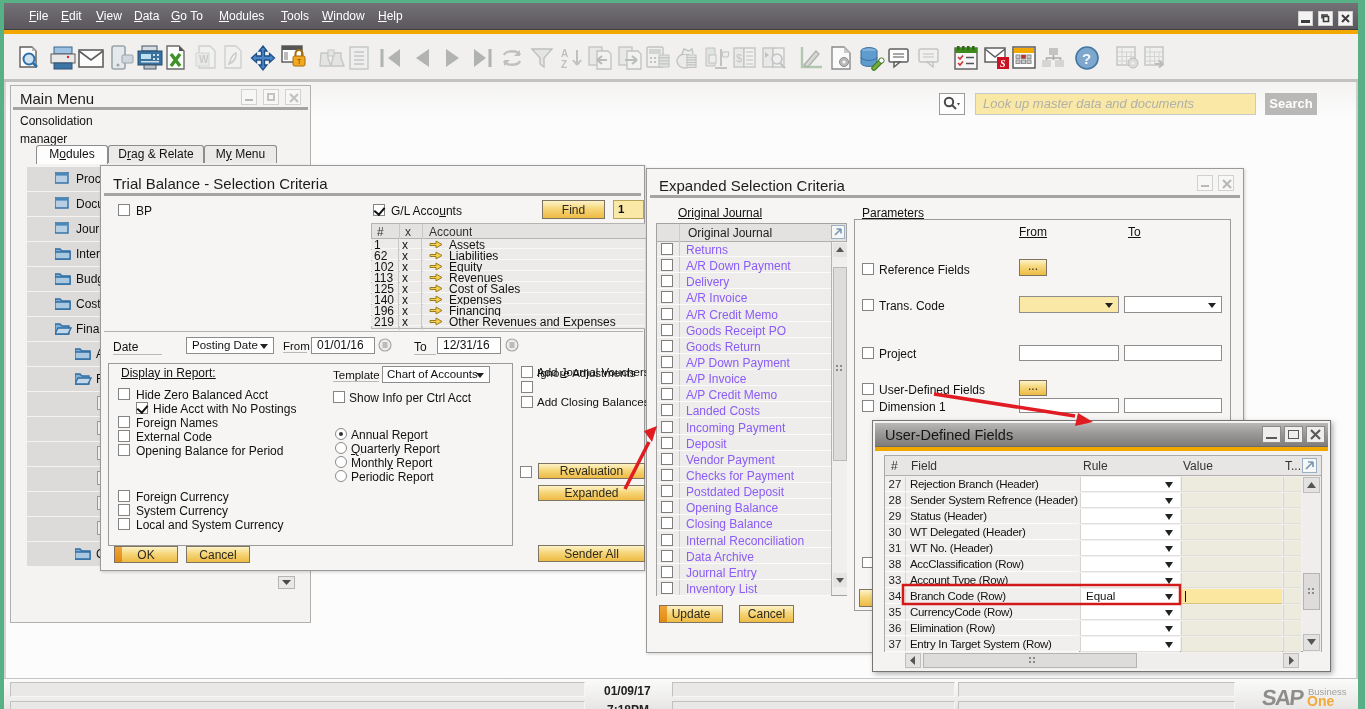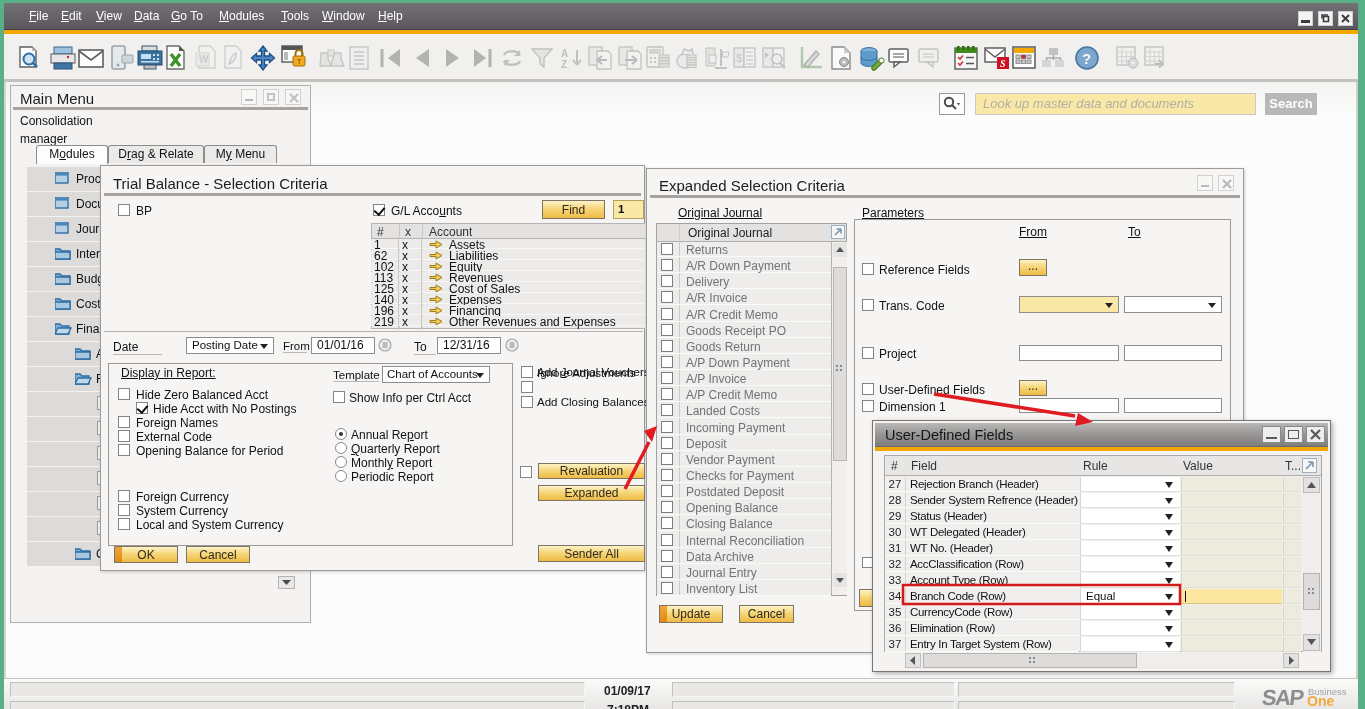--- a/index.html
+++ b/index.html
@@ -41,21 +41,21 @@
 .ub{position:absolute;top:3px;width:19px;height:17px;background:#efeeed;border:1px solid #8a8a8a}
 .ur{position:absolute;left:0;width:436px;height:16px}
 .un{position:absolute;left:0;top:0;width:20px;height:15px;background:#f0efee;border-bottom:1px solid #fbfbfa;font-size:11.5px;color:#222;text-align:center;line-height:15px}
 .uf{position:absolute;left:20px;top:0;width:174px;height:15px;background:#f0efee;border-bottom:1px solid #fbfbfa;border-left:1px solid #d5d4d3;font-size:11.5px;letter-spacing:-.3px;color:#111;line-height:15px;padding-left:4px;white-space:nowrap;overflow:hidden}
 .urr{position:absolute;left:195px;top:0;width:100px;height:15px;background:#fff;border-bottom:1px solid #e3e2e1;border-left:1px solid #d5d4d3;font-size:11.5px;color:#111;line-height:15px;padding-left:5px}
 .urr:after{content:"";position:absolute;right:7px;top:5px;border:4.5px solid transparent;border-top:6px solid #222}
 .uv{position:absolute;left:296px;top:0;width:101px;height:15px;background:#edeade;border-bottom:1px solid #e0dfd2;border-left:1px solid #d5d4d3}
 .ut{position:absolute;left:398px;top:0;width:18px;height:15px;background:#edeade;border-bottom:1px solid #e0dfd2;border-left:1px solid #d5d4d3}
 .ojr{position:absolute;left:0;width:174px;height:15px;border-bottom:1px solid #fbfbfa}
 .ojc{position:absolute;left:4px;top:1px;width:12px;height:12px;background:#fff;border:1px solid #7e7e7e}
-.ojt{position:absolute;left:29px;top:1px;font-size:12px;color:#737373;white-space:nowrap}
+.ojt{position:absolute;left:29px;top:1px;font-size:12px;color:#8b5cf6;white-space:nowrap}
 .tbr{position:absolute;left:0;width:274px;height:10px;background:#ecebea;border-bottom:1px solid #f8f7f6}
 .tbr .cell{top:-1px}
 .arw{position:absolute;left:58px;top:1px;width:14px;height:9px}
 .dots:before{content:"";position:absolute;left:50%;top:50%;width:8px;height:8px;margin:-4px 0 0 -4px;background:radial-gradient(circle 1px at 1px 1px,#8a8a8a 99%,transparent),radial-gradient(circle 1px at 5px 1px,#8a8a8a 99%,transparent),radial-gradient(circle 1px at 1px 5px,#8a8a8a 99%,transparent),radial-gradient(circle 1px at 5px 5px,#8a8a8a 99%,transparent)}
 </style></head>
 <body>
 <div id="menubar" class="abs">
 <span class="mi" style="left:25px"><u>F</u>ile</span>
 <span class="mi" style="left:57px"><u>E</u>dit</span>
 <span class="mi" style="left:92px"><u>V</u>iew</span>
@@ -797,21 +797,21 @@
           <span class="ut"></span>
         </div>
   <div class="ur" style="top:85px">
           <span class="un">31</span>
           <span class="uf">WT No. (Header)</span>
           <span class="urr"></span>
           <span class="uv"></span>
           <span class="ut"></span>
         </div>
   <div class="ur" style="top:101px">
-          <span class="un">32</span>
+          <span class="un">38</span>
           <span class="uf">AccClassification (Row)</span>
           <span class="urr"></span>
           <span class="uv"></span>
           <span class="ut"></span>
         </div>
   <div class="ur" style="top:117px">
           <span class="un">33</span>
           <span class="uf">Account Type (Row)</span>
           <span class="urr"></span>
           <span class="uv"></span>

